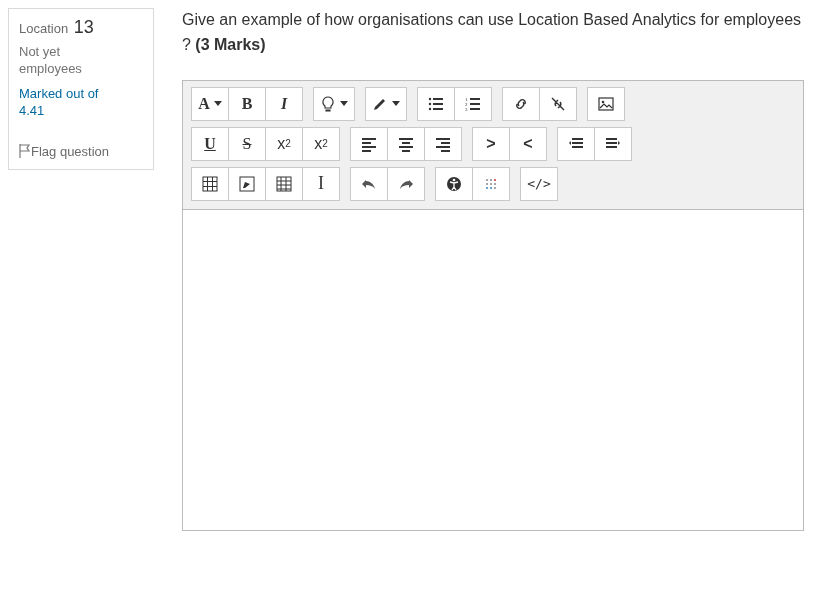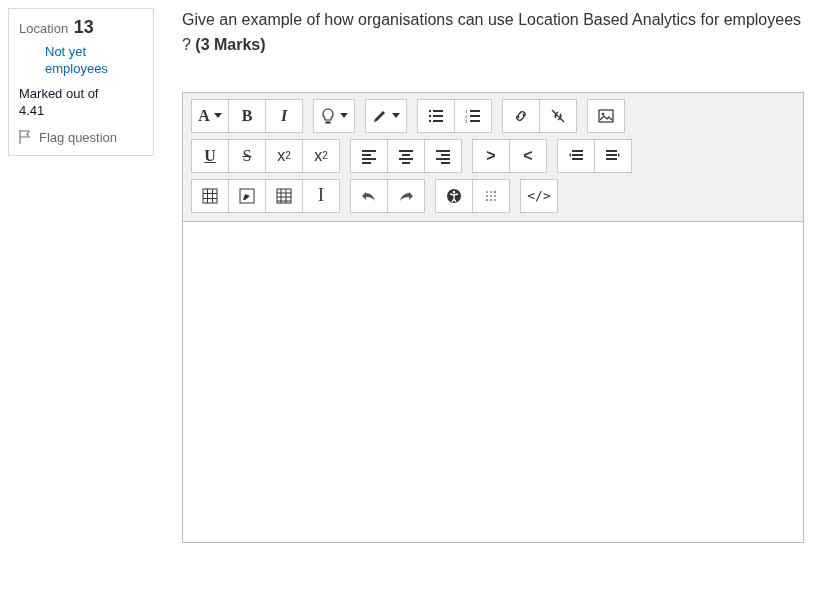--- a/index.html
+++ b/index.html
@@ -20,29 +20,29 @@
   .info-card {
     width: 146px;
     border: 1px solid #d9d9d9;
     background: #fff;
     padding: 8px 10px 10px 10px;
     font-size: 13px;
     color: #555;
   }
   .info-card .q-line { margin-bottom: 6px; }
   .info-card .q-label { color:#6a6a6a; }
-  .info-card .q-num { font-size:18px; font-weight:700; color:#333; margin-left:2px;}
-  .info-card .status { margin-bottom:4px; color:#0369a1; line-height:1.3;margin-left:26px;}
-  .info-card .marked { margin-top:8px; color:#0f172a; line-height:1.3;}
-  .info-card .flag-row { margin-top:10px; color:#6a6a6a; cursor:pointer; display:flex; align-items:center; gap:8px;}
+  .info-card .q-num { font-size:18px; font-weight:400; color:#333; margin-left:2px;}
+  .info-card .status { margin-bottom:4px; color:#737373; line-height:1.3;}
+  .info-card .marked { margin-top:8px; color:#0369a1; line-height:1.3;}
+  .info-card .flag-row { margin-top:24px; color:#6a6a6a; cursor:pointer; display:flex; align-items:center; gap:0;}
   .flag-icon svg { width:12px; height:14px; display:block; }
 
   
   .main { flex: 1; padding-right:10px;}
-  .prompt { font-size:16px; color:#333; line-height:1.55; margin-bottom:34px; }
+  .prompt { font-size:16px; color:#333; line-height:1.55; margin-bottom:22px; }
   .prompt p { margin:0 0 4px 0;}
   .prompt .bold { font-weight:700; }
 
   
   .editor {
     border:1px solid #bbb;
   }
   .toolbar {
     background:#f0f0f0;
     border-bottom:1px solid #bbb;

